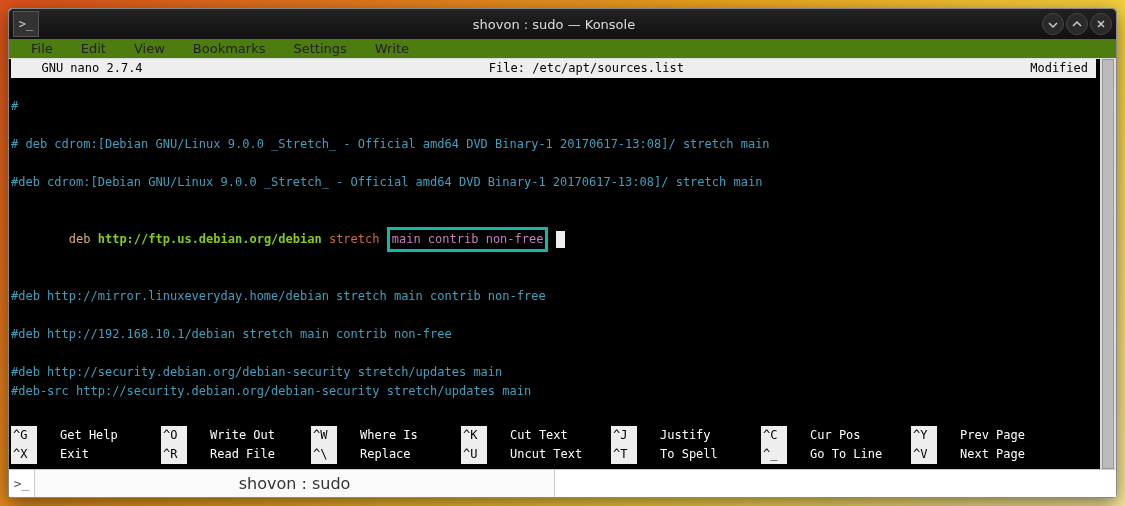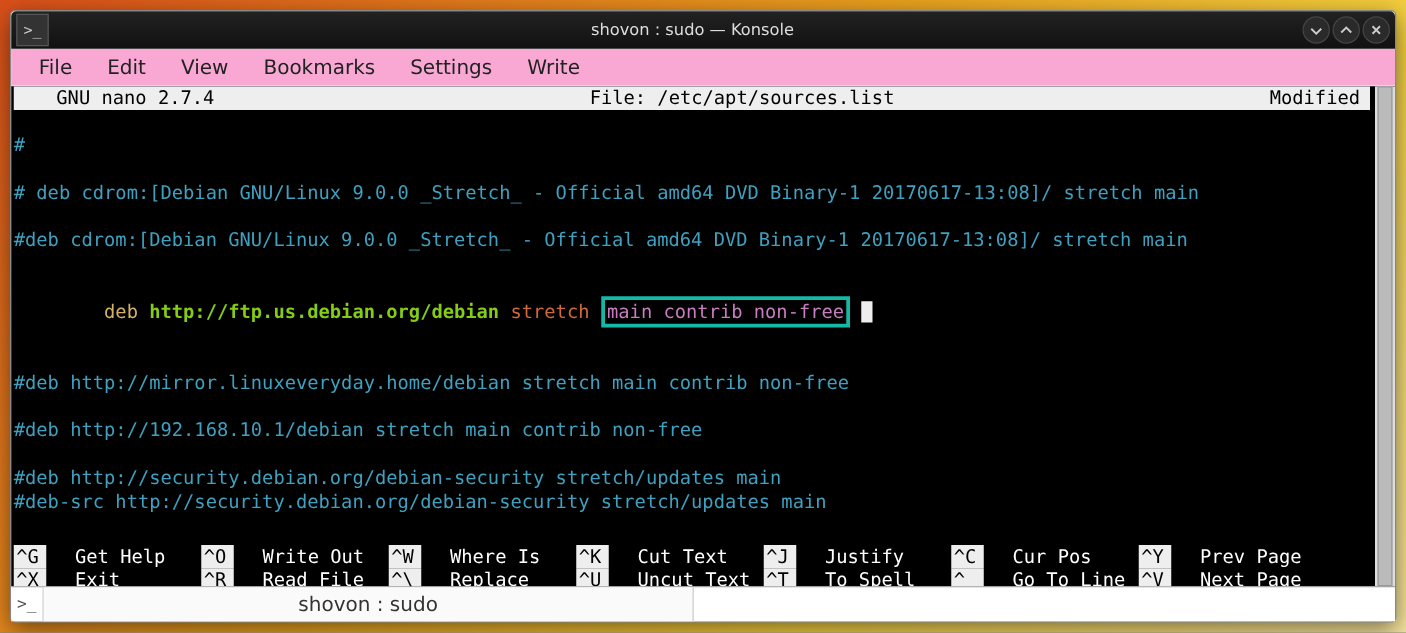--- a/index.html
+++ b/index.html
@@ -39,32 +39,32 @@
   }
   .titlebar .win-btn {
     width: 22px; height: 22px; border-radius: 11px;
     background: #2a2a2a; border: 1px solid #444;
     display: flex; align-items: center; justify-content: center;
     color: #ccc; cursor: pointer;
   }
   .titlebar .win-btn svg { width: 12px; height: 12px; }
   
   .menubar {
-    height: 30px; background: #f9a8d4;
+    height: 20px; background: #4d7c0f;
     display: flex; align-items: center;
     padding: 0 8px; gap: 0;
-    font-size: 16px; color: #222;
+    font-size: 13px; color: #222;
     border-bottom: 1px solid #ddd;
   }
   .menubar .menu-item { padding: 6px 14px; cursor: pointer; }
   
   .terminal {
     flex: 1; background: #000; color: #fff;
     font-family: "DejaVu Sans Mono", "Liberation Mono", monospace;
-    font-size: 15px; line-height: 19px;
+    font-size: 12px; line-height: 19px;
     padding: 0 2px;
     position: relative;
     overflow: hidden;
   }
   .terminal .scrollbar {
     position: absolute; right: 0; top: 0; width: 16px; height: 100%;
     background: #ddd;
   }
   .terminal .scrollbar .thumb {
     position: absolute; left: 2px; right: 2px; top: 0; height: 100%;

